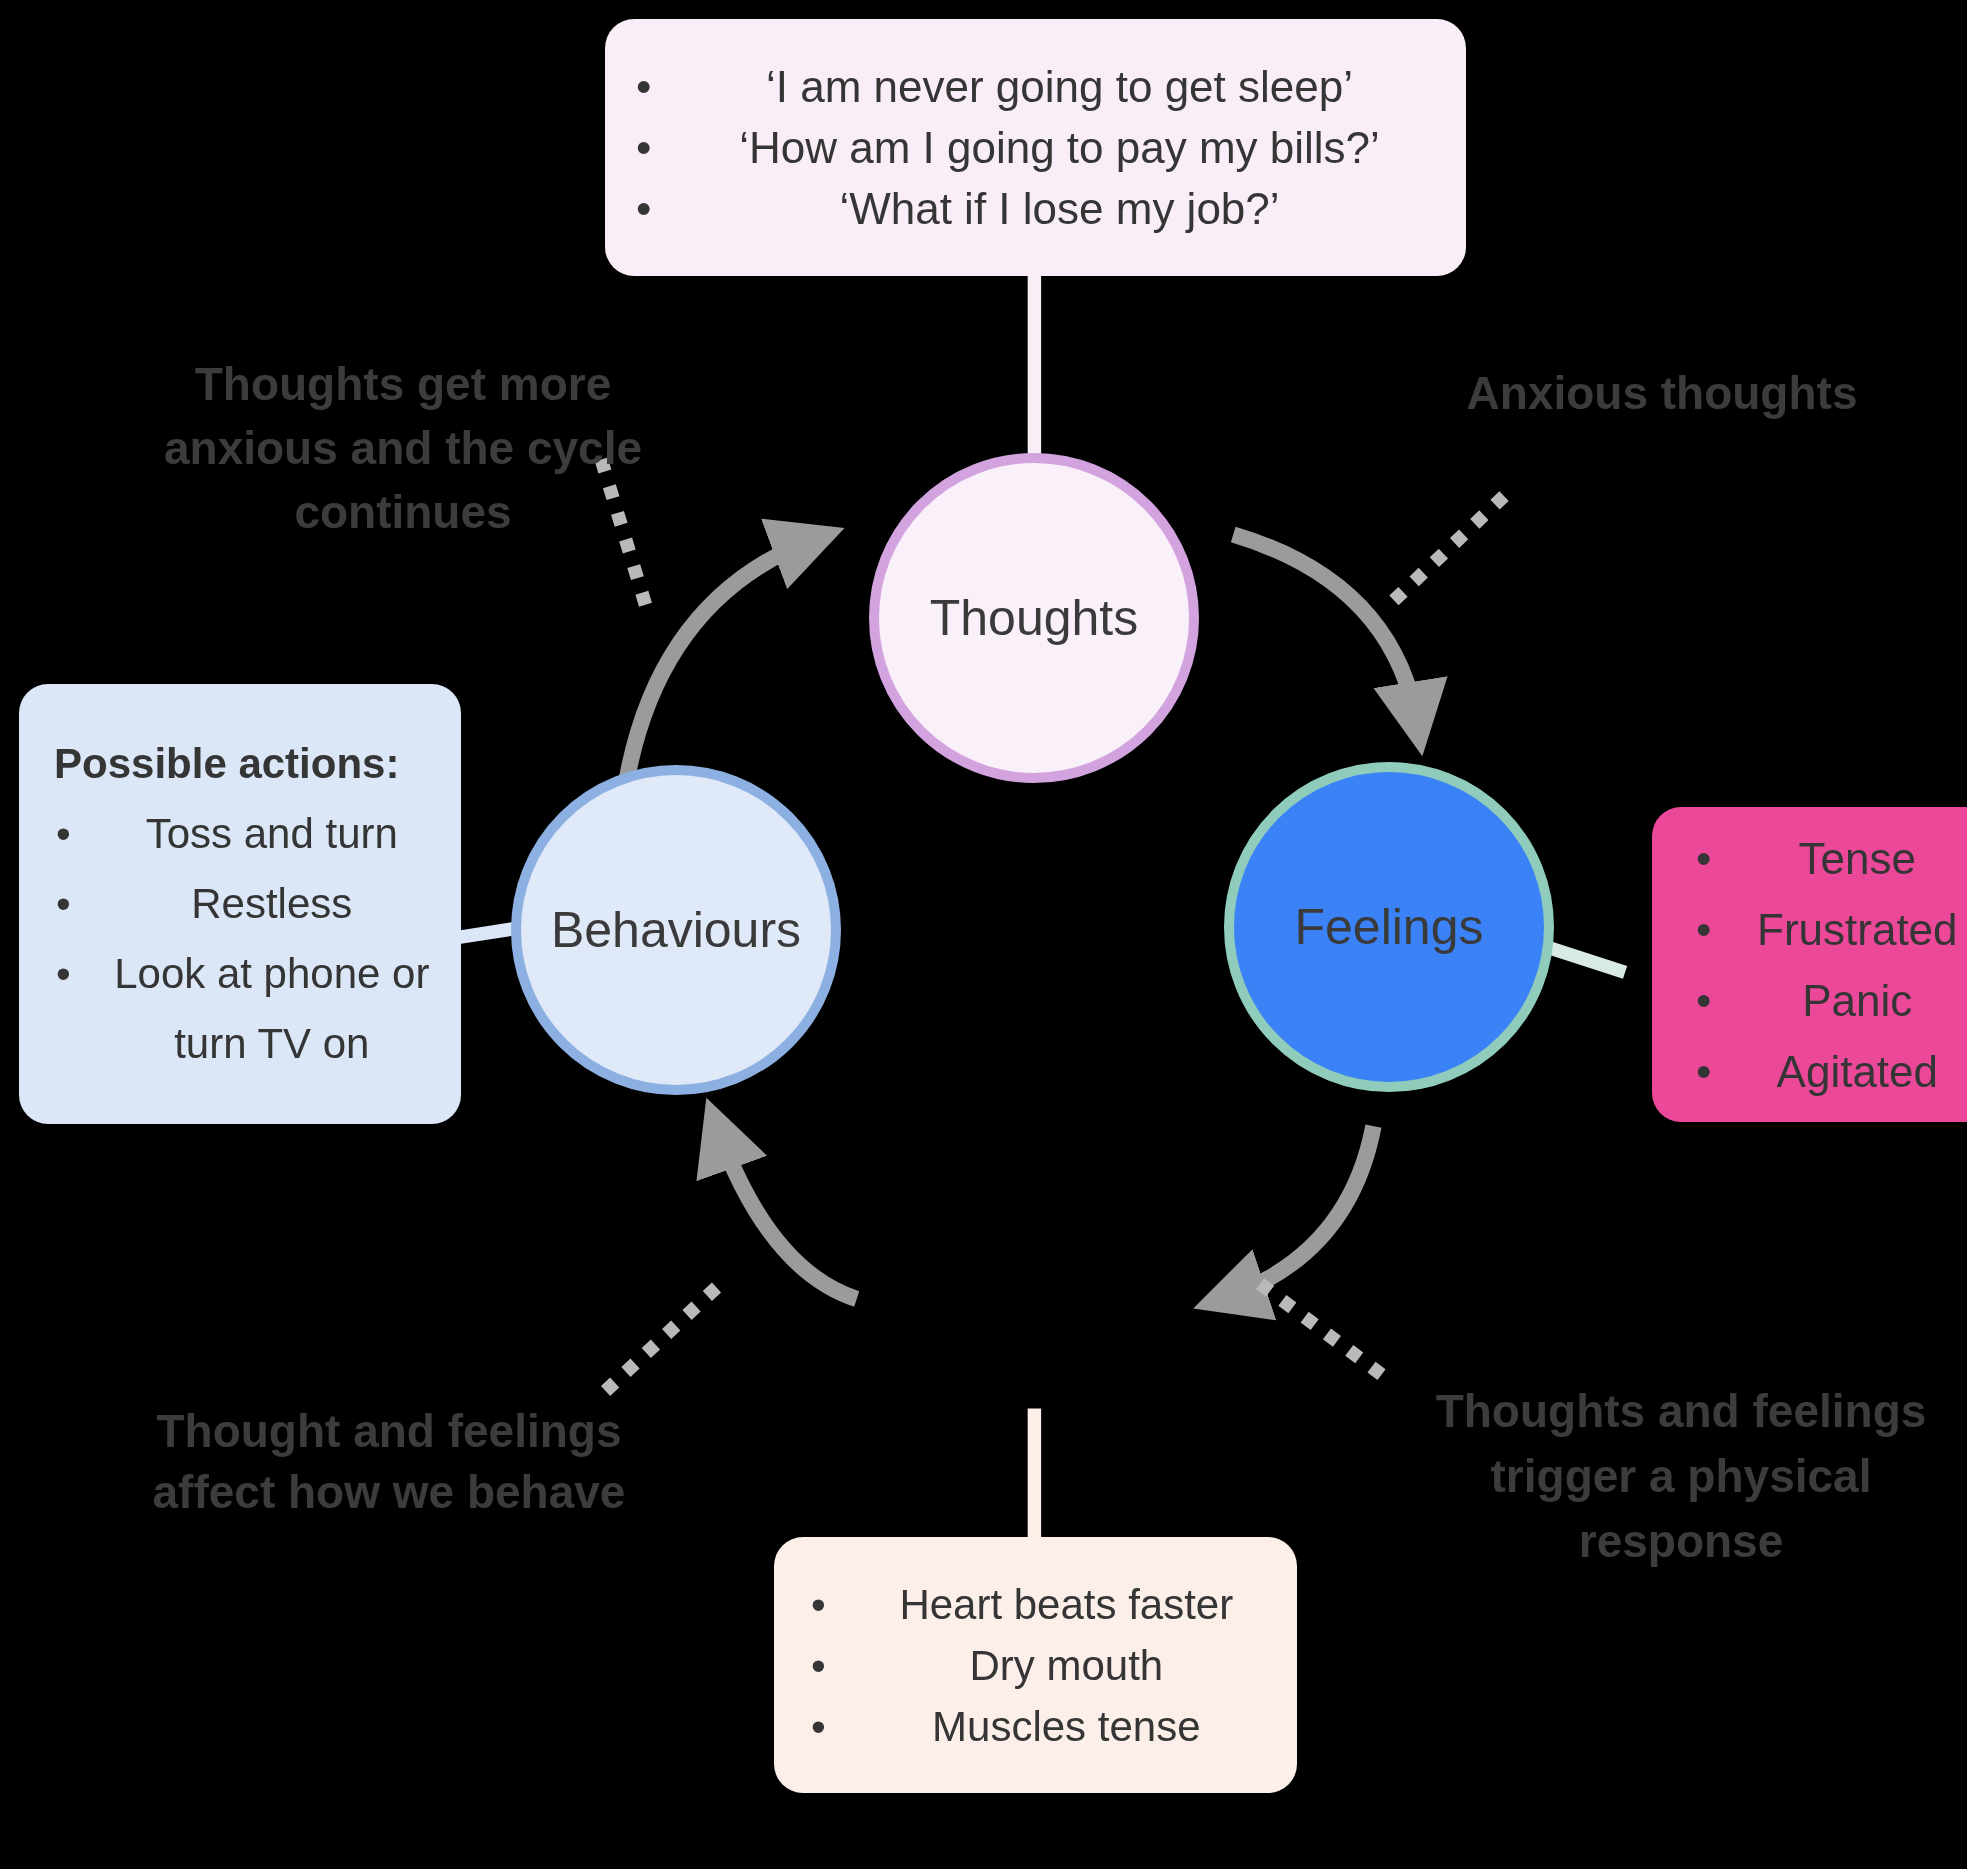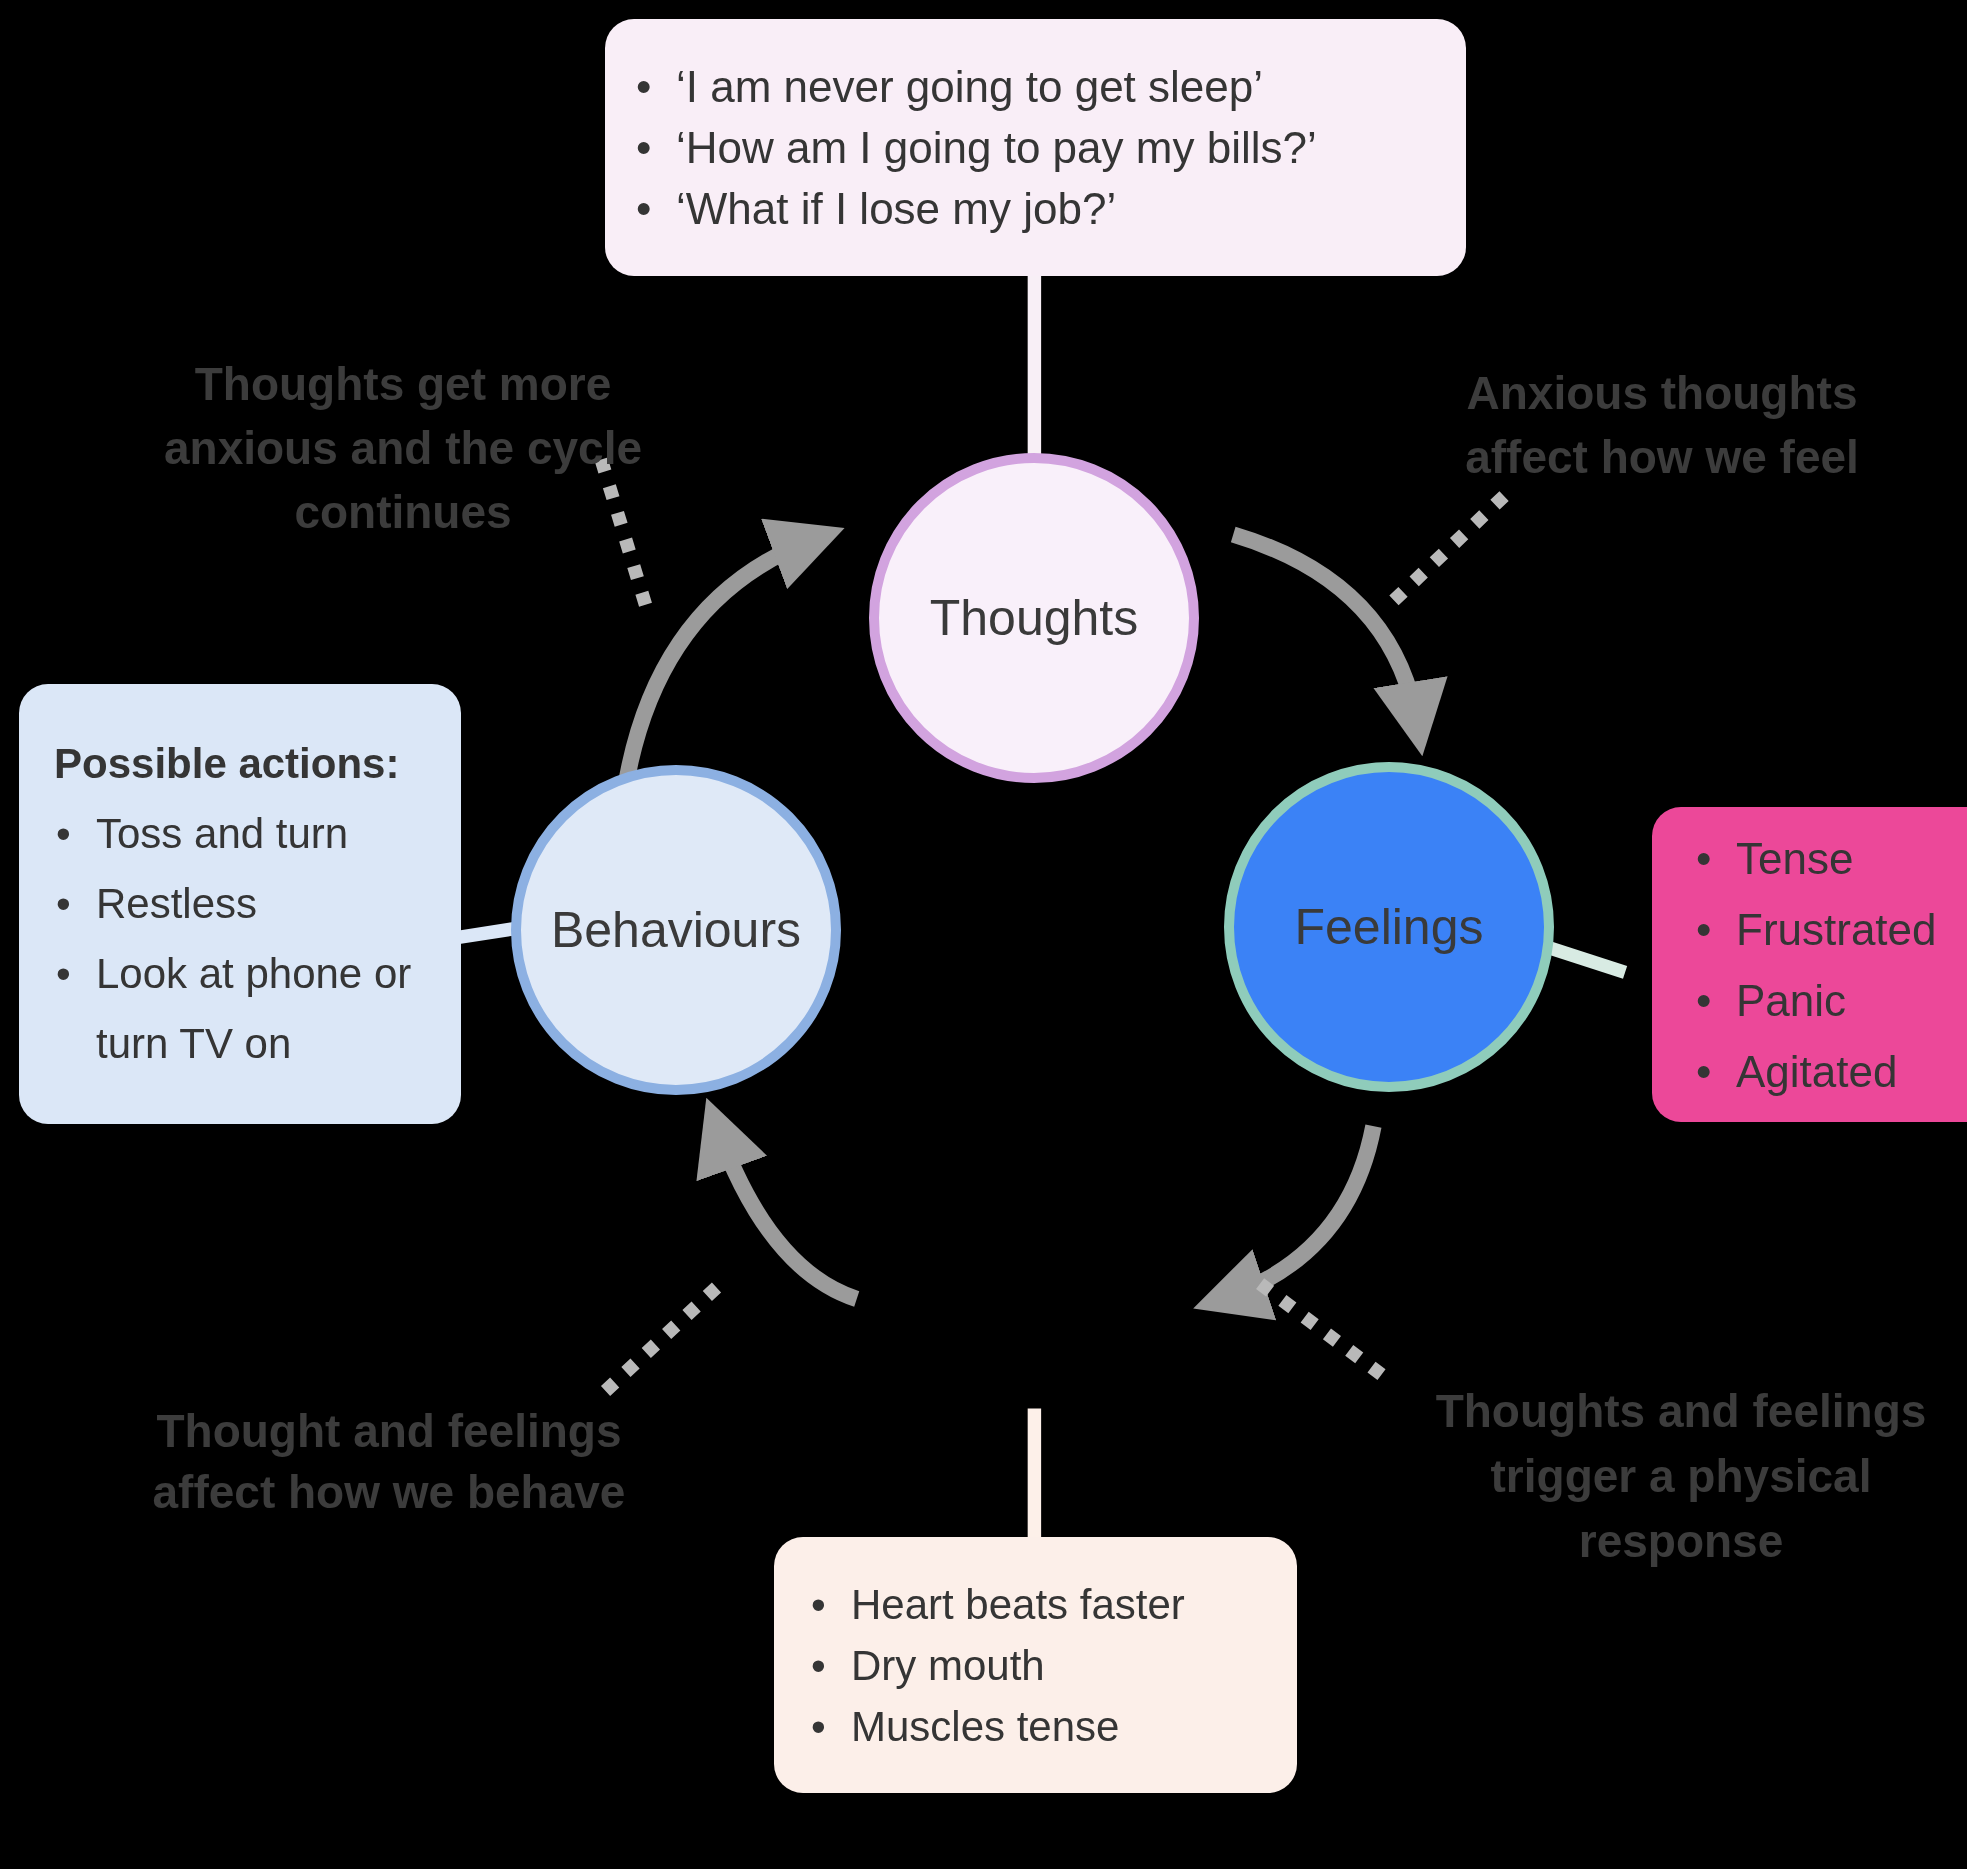--- a/index.html
+++ b/index.html
@@ -19,21 +19,21 @@
   .node-feelings  {left:1224px;top:762px;  background:#3b82f6;border:10.6px solid #8fccbb;}
   .node-physical  {left:868px; top:1086px; background:#fdf3ee;border:10.6px solid #f9c09a;padding:0 44px;}
   .node-behaviours{left:511px; top:765px;  background:#dfe9f7;border:10.6px solid #8cb0e2;}
 
   
   .callout{
     position:absolute;box-sizing:border-box;border-radius:29px;
     display:flex;flex-direction:column;justify-content:center;
     color:#353535;
   }
-  .callout ul{list-style:none;margin:0;padding:0;}
+  .callout ul{list-style:none;margin:0;padding:0;text-align:center;}
   .callout li{position:relative;padding-left:42px;}
   .callout li::before{content:"\2022";position:absolute;left:1.9px;top:0;}
   .box-thoughts  {left:605px; top:19px;   width:861px;height:257px;background:#f9eef7;font-size:44px;line-height:61px;padding:19px 23px 19px 29px;}
   .box-feelings  {left:1652px;top:807px;  width:342px;height:315px;background:#ec4899;font-size:44px;line-height:71px;padding:19px 15.4px 19px 42px;}
   .box-physical  {left:774px; top:1537px; width:523px;height:256px;background:#fcefe9;font-size:42px;line-height:61px;padding:19px 15.4px 19px 35px;}
   .box-behaviours{left:19px;  top:684px;  width:442px;height:440px;background:#dbe7f7;font-size:42px;line-height:70px;padding:19px 13.4px 19px 35px;}
   .box-behaviours .box-header{font-weight:bold;}
 
   
   .annotation{
@@ -118,21 +118,20 @@
   </div>
 
   <div class="annotation ann-behaviours-thoughts">
     <div>Thoughts get more</div>
     <div>anxious and the cycle</div>
     <div>continues</div>
   </div>
 
   <div class="annotation ann-thoughts-feelings">
     <div>Anxious thoughts</div>
-    <div>affect how we feel</div>
   </div>
 
   <div class="annotation ann-feelings-physical">
     <div>Thoughts and feelings</div>
     <div>trigger a physical</div>
     <div>response</div>
   </div>
 
   <div class="annotation ann-physical-behaviours">
     <div>Thought and feelings</div>

